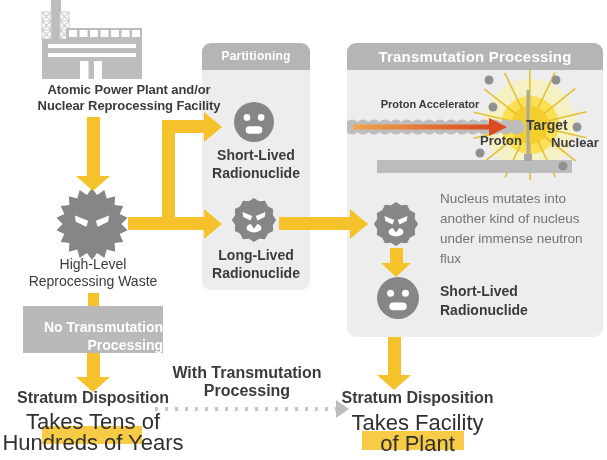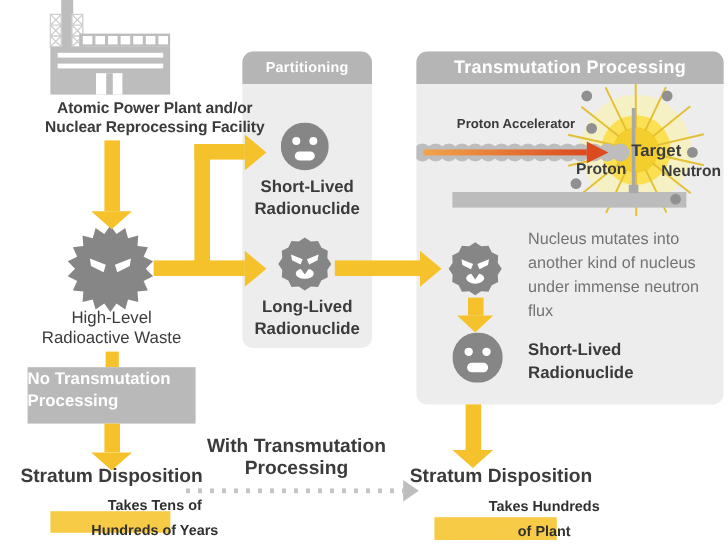--- a/index.html
+++ b/index.html
@@ -18,26 +18,26 @@
               border-bottom:15px solid transparent;border-left:18px solid #F5C22B;}
   .head-down{position:absolute;width:0;height:0;border-left:17px solid transparent;
              border-right:17px solid transparent;border-top:15px solid #F5C22B;}
   .head-down-sm{position:absolute;width:0;height:0;border-left:15px solid transparent;
              border-right:15px solid transparent;border-top:14px solid #F5C22B;}
   
   .cap{position:absolute;font-size:13px;font-weight:700;line-height:15.5px;text-align:center;letter-spacing:-.1px;}
   .cap14{position:absolute;font-size:14px;font-weight:400;line-height:17px;text-align:center;}
   .panel-cap{position:absolute;font-size:14px;font-weight:700;line-height:17.5px;text-align:center;}
   .stratum{position:absolute;font-size:16px;font-weight:700;text-align:center;}
-  .duration{position:absolute;font-size:12px;font-weight:700;line-height:21px;
-            text-align:center;color:#303030;z-index:6;padding-left:36px;}
+  .duration{position:absolute;font-size:22px;font-weight:400;line-height:21px;
+            text-align:center;color:#303030;z-index:6;}
   .hl{position:absolute;background:#F7CB45;z-index:5;}
   .graybox{position:absolute;left:23px;top:306px;width:140px;height:47px;background:#B9B9B9;
-           color:#fff;font-size:14px;font-weight:700;line-height:18px;text-align:left;
-           padding-top:0;box-sizing:border-box;}
+           color:#fff;font-size:14px;font-weight:700;line-height:18px;text-align:right;
+           padding-top:12px;box-sizing:border-box;}
   .note{position:absolute;font-size:13.5px;font-weight:400;line-height:20px;color:#737373;}
   .sceneLbl{position:absolute;font-weight:700;font-size:13px;white-space:nowrap;}
   .dotline{position:absolute;left:155px;top:407px;width:181px;height:3.5px;
            background:repeating-linear-gradient(90deg,#C6C6C6 0 3px,transparent 3px 10px);}
   .dothead{position:absolute;left:336px;top:400px;width:0;height:0;
            border-top:9px solid transparent;border-bottom:9px solid transparent;
            border-left:13px solid #BDBDBD;}
   .arrowz{z-index:4;}
   svg{display:block;}
 </style>
@@ -82,21 +82,21 @@
   <div class="head-down arrowz" style="left:76px;top:176px;"></div>
 
   <svg class="abs" style="left:54px;top:186px;" width="76" height="76" viewBox="0 0 80 80">
     <polygon fill="#868686" points="40.00,2.00 45.38,9.47 53.00,4.29 55.50,13.15 64.43,10.89 63.75,20.07 72.91,21.00 69.13,29.40 77.42,33.40 71.00,40.00 77.42,46.60 69.13,50.60 72.91,59.00 63.75,59.93 64.43,69.11 55.50,66.85 53.00,75.71 45.38,70.53 40.00,78.00 34.62,70.53 27.00,75.71 24.50,66.85 15.57,69.11 16.25,59.93 7.09,59.00 10.87,50.60 2.58,46.60 9.00,40.00 2.58,33.40 10.87,29.40 7.09,21.00 16.25,20.07 15.57,10.89 24.50,13.15 27.00,4.29 34.62,9.47"></polygon>
     <polygon points="22,31 36,36.5 34,43 23,37.5" fill="#fff"></polygon>
     <polygon points="58,31 44,36.5 46,43 57,37.5" fill="#fff"></polygon>
   </svg>
 
   <div class="cap14" style="left:2px;top:256px;width:182px;">
     <div>High-Level</div>
-    <div>Radioactive Waste</div>
+    <div>Reprocessing Waste</div>
   </div>
 
   <div class="ybar" style="left:88px;top:293px;width:11px;height:13px;"></div>
 
   <div class="graybox">
     <div>No Transmutation</div>
     <div>Processing</div>
   </div>
 
   <div class="ybar arrowz" style="left:87px;top:353px;width:13px;height:24px;"></div>
@@ -197,21 +197,21 @@
       <circle cx="146" cy="37" r="4.5"></circle>
         <circle cx="230" cy="57" r="4.5"></circle>
       <circle cx="133" cy="83" r="4.5"></circle>
         <circle cx="216" cy="96" r="4.5"></circle>
     </g>
   </svg>
 
   <div class="sceneLbl center" style="left:355px;top:98px;width:150px;font-size:11px;">Proton Accelerator</div>
   <div class="sceneLbl" style="left:468px;top:133px;margin-left:12px;">Proton</div>
   <div class="sceneLbl" style="left:526px;top:117px;font-size:14px;text-align:right;">Target</div>
-  <div class="sceneLbl" style="left:551px;top:135px;">Neutron</div>
+  <div class="sceneLbl" style="left:551px;top:135px;">Nuclear</div>
 
   <svg class="abs" style="left:373px;top:201px;" width="46" height="46" viewBox="0 0 52 52">
     <polygon fill="#868686" points="26.00,1.00 31.69,4.75 38.50,4.35 41.56,10.44 47.65,13.50 47.25,20.31 51.00,26.00 47.25,31.69 47.65,38.50 41.56,41.56 38.50,47.65 31.69,47.25 26.00,51.00 20.31,47.25 13.50,47.65 10.44,41.56 4.35,38.50 4.75,31.69 1.00,26.00 4.75,20.31 4.35,13.50 10.44,10.44 13.50,4.35 20.31,4.75"></polygon>
     <polygon points="13,17 24,21.5 22,26.5 14,22.5" fill="#fff"></polygon>
     <polygon points="39,17 28,21.5 30,26.5 38,22.5" fill="#fff"></polygon>
     <ellipse cx="26" cy="35" rx="8.5" ry="5" fill="#fff"></ellipse>
     <polygon points="21.5,29.5 30.5,29.5 26,36" fill="#868686"></polygon>
   </svg>
 
   <div class="note" style="left:440px;top:189px;width:158px;">Nucleus mutates into another kind of nucleus under immense neutron flux</div>
@@ -236,17 +236,17 @@
   <div class="stratum" style="left:157px;top:364px;width:180px;line-height:17.5px;">
     <div>With Transmutation</div>
     <div>Processing</div>
   </div>
   <div class="dotline"></div>
   <div class="dothead"></div>
 
   <div class="stratum" style="left:335px;top:389px;width:165px;">Stratum Disposition</div>
   <div class="hl" style="left:362px;top:431px;width:102px;height:19px;"></div>
   <div class="duration" style="left:325px;top:412px;width:185px;">
-    <div>Takes Hundreds</div>
+    <div>Takes Facility</div>
     <div>of Plant</div>
   </div>
 
 </div>
 
 </body></html>

